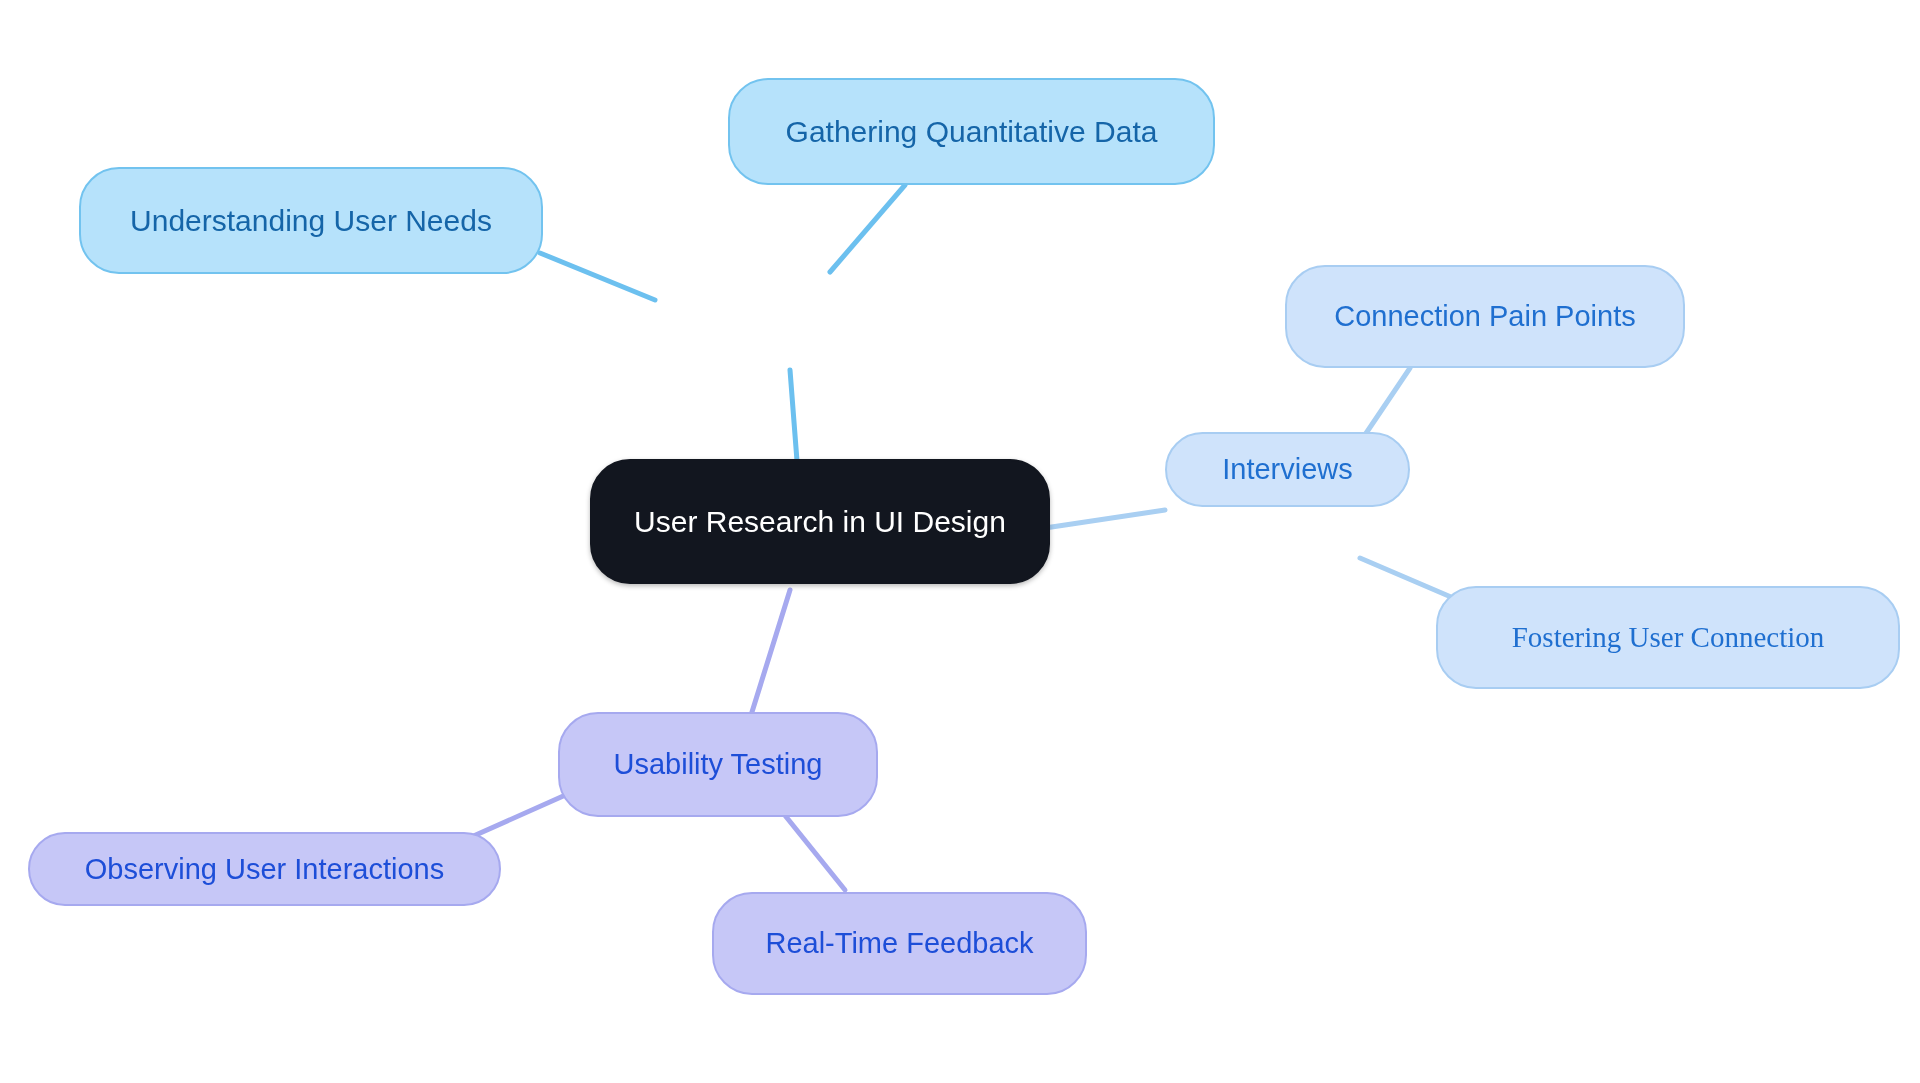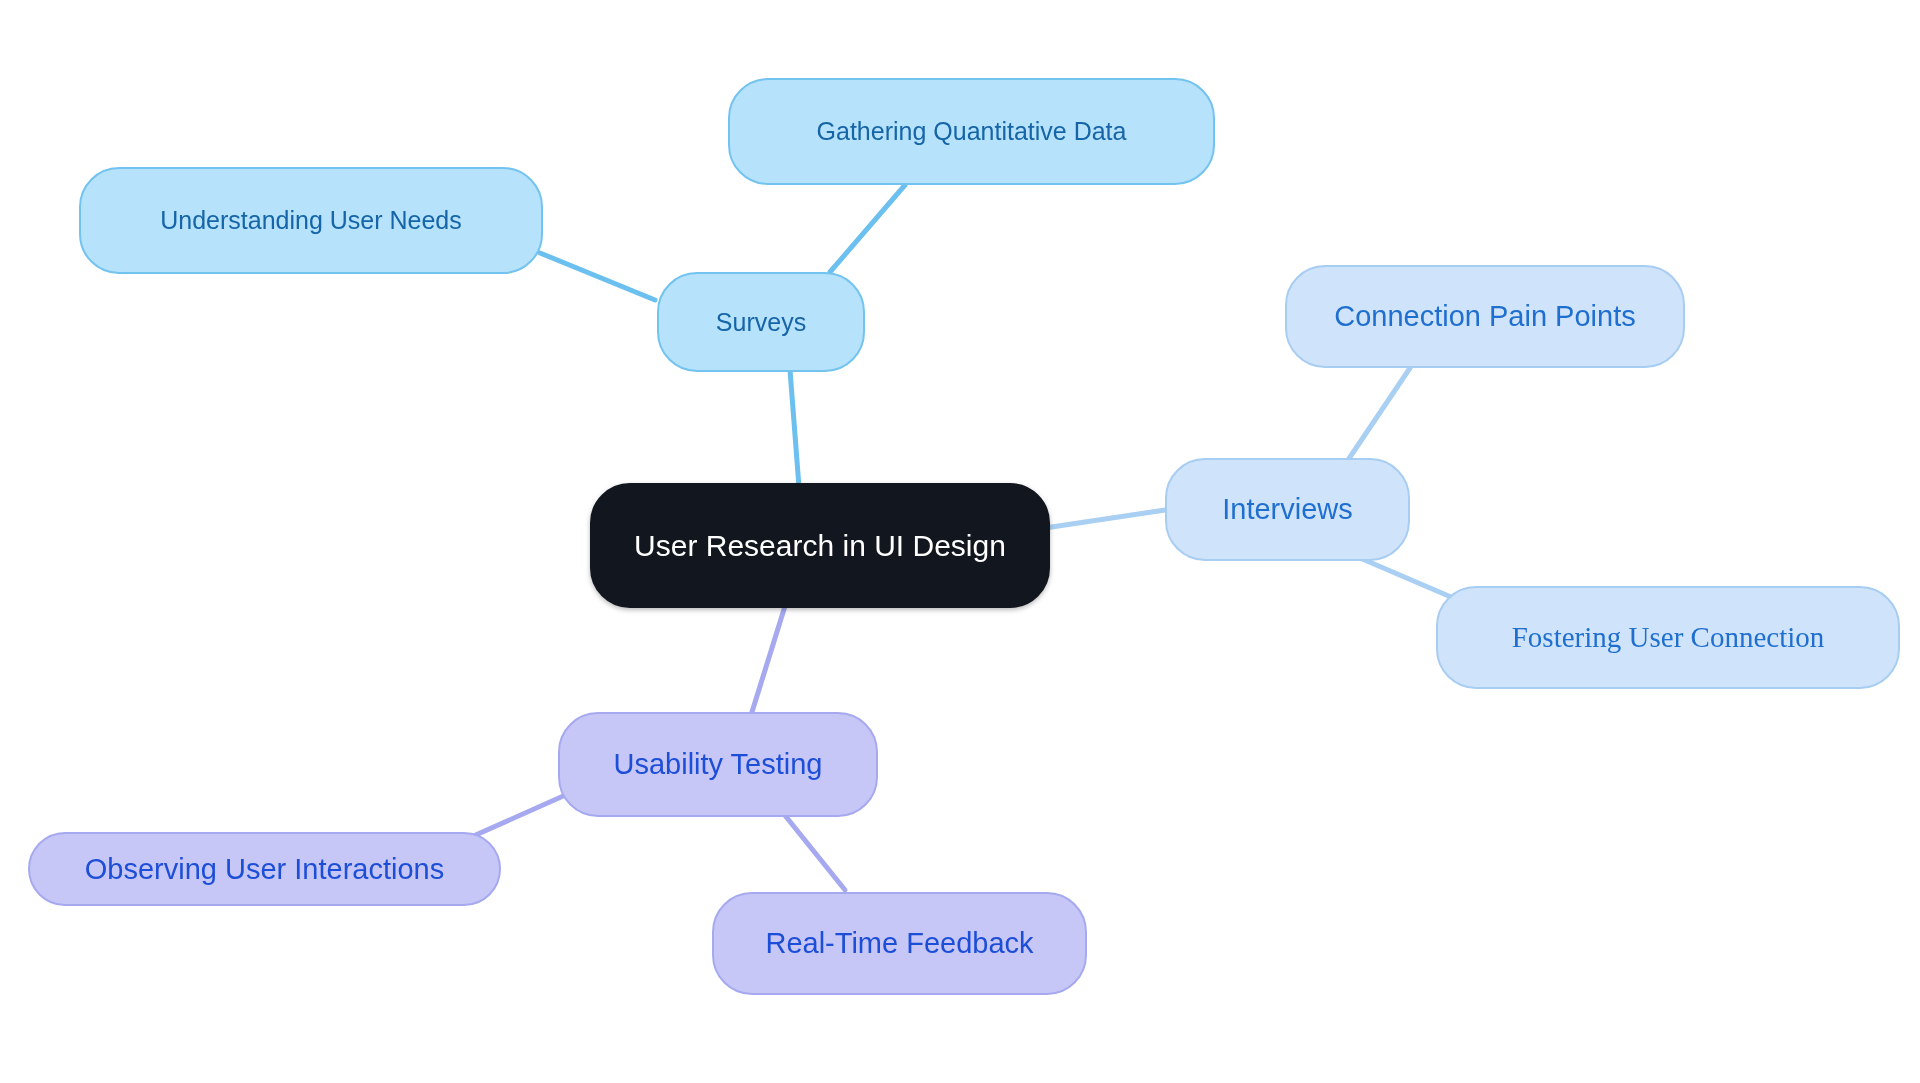--- a/index.html
+++ b/index.html
@@ -43,21 +43,21 @@
     border-color: #12161f;
     color: #ffffff;
     font-size: 30px;
     border-radius: 40px;
     box-shadow: 0 2px 5px rgba(0,0,0,0.28);
   }
   .node-blue {
     background: #b6e2fb;
     border-color: #72c3ef;
     color: #1565a8;
-    font-size: 25px;
+    font-size: 30px;
     border-radius: 40px;
   }
   .node-paleblue {
     background: #cfe3fb;
     border-color: #a8cdf2;
     color: #1f6fd0;
     font-size: 29px;
     border-radius: 40px;
   }
   .node-purple {
@@ -87,37 +87,34 @@
 
     <path d="M 1360,558 L 1458,600" stroke="#a9cff2" stroke-width="5" fill="none" stroke-linecap="round"></path>
 
     <path d="M 790,590 L 752,712" stroke="#a6a9ef" stroke-width="5" fill="none" stroke-linecap="round"></path>
 
     <path d="M 570,793 L 460,842" stroke="#a6a9ef" stroke-width="5" fill="none" stroke-linecap="round"></path>
 
     <path d="M 775,803 L 845,890" stroke="#a6a9ef" stroke-width="5" fill="none" stroke-linecap="round"></path>
   </svg>
 
-  <div class="node node-root" style="left:590px; top:483px; width:460px; height:125px;">
+  <div class="node node-root" style="left:590px; top:459px; width:460px; height:125px;">
     <span>User Research in UI Design</span>
   </div>
 
-  <div class="node node-blue" style="left:657px; top:272px; width:208px; height:100px;">
-    <span>Surveys</span>
-  </div>
 
   <div class="node node-blue" style="left:728px; top:78px; width:487px; height:107px;">
     <span>Gathering Quantitative Data</span>
   </div>
 
   <div class="node node-blue" style="left:79px; top:167px; width:464px; height:107px;">
     <span>Understanding User Needs</span>
   </div>
 
-  <div class="node node-paleblue" style="left:1165px; top:458px; width:245px; height:103px;">
+  <div class="node node-paleblue" style="left:1165px; top:432px; width:245px; height:75px;">
     <span>Interviews</span>
   </div>
 
   <div class="node node-paleblue" style="left:1285px; top:265px; width:400px; height:103px;">
     <span>Connection Pain Points</span>
   </div>
 
   <div class="node node-paleblue" style="left:1436px; top:586px; width:464px; height:103px;font-family:Liberation Serif, serif;">
     <span>Fostering User Connection</span>
   </div>

